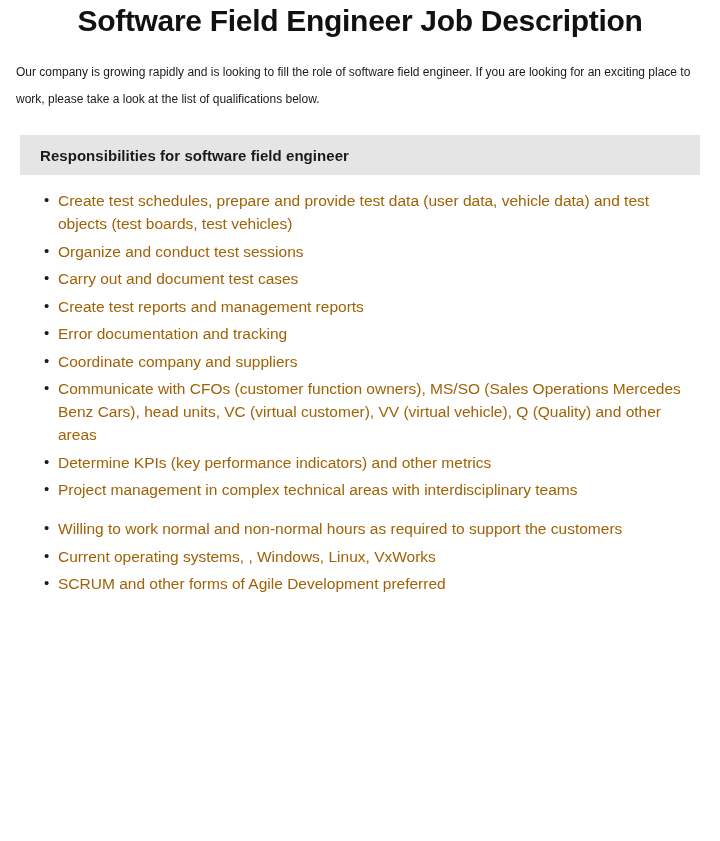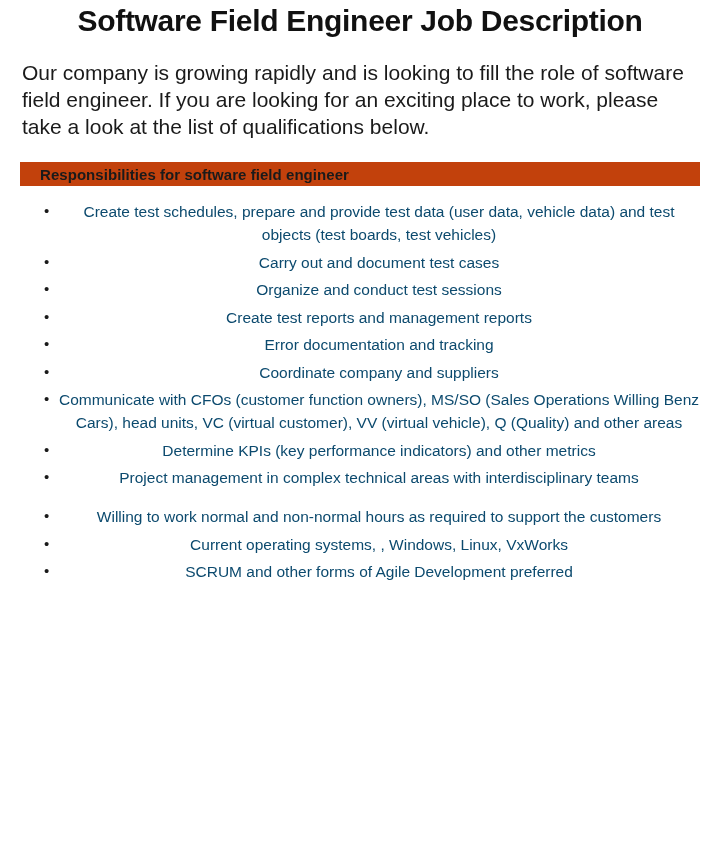--- a/index.html
+++ b/index.html
@@ -24,31 +24,31 @@
     font-size: 30px;
     font-weight: bold;
     text-align: center;
     letter-spacing: -0.3px;
     line-height: 38px;
     margin: 2px 0 10px 0;
     padding: 0 14px;
     color: #111111;
   }
   .intro {
-    margin: 19px 20px 0 22px;
-    font-size: 21px;
+    margin: 19px 20px 0 16px;
+    font-size: 12px;
     line-height: 27px;
     color: #1a1a1a;
     max-width: 680px;
   }
   .section-band {
     margin: 22px 20px 0 20px;
     width: 680px;
-    height: 24px;
-    background: #c2410c;
+    height: 40px;
+    background: #e5e5e5;
     box-sizing: border-box;
     display: flex;
     align-items: center;
   }
   .section-band-title {
     font-size: 15px;
     font-weight: bold;
     color: #1a1a1a;
     padding-left: 20px;
     letter-spacing: 0.05px;
@@ -57,23 +57,22 @@
     list-style: none;
     margin: 14px 20px 0 20px;
     padding: 0;
   }
   ul.bullets li {
     position: relative;
     padding-left: 38px;
     font-size: 15.5px;
     line-height: 23px;
     margin-bottom: 4.5px;
-    color: #0c4a6e;
+    color: #a16207;
     max-width: 655px;
-    text-align: center;
   }
   ul.bullets li::before {
     content: "\2022";
     position: absolute;
     left: 24px;
     top: -1px;
     font-size: 15px;
     line-height: 23px;
     color: #1a1a1a;
   }
@@ -92,26 +91,26 @@
   <h1 class="doc-title">Software Field Engineer Job Description</h1>
 
   <p class="intro">Our company is growing rapidly and is looking to fill the role of software field engineer. If you are looking for an exciting place to work, please take a look at the list of qualifications below.</p>
 
   <div class="section-band">
     <span class="section-band-title">Responsibilities for software field engineer</span>
   </div>
 
   <ul class="bullets responsibilities">
     <li>Create test schedules, prepare and provide test data (user data, vehicle data) and test objects (test boards, test vehicles)</li>
+    <li>Organize and conduct test sessions</li>
     <li>Carry out and document test cases</li>
-    <li>Organize and conduct test sessions</li>
     <li>Create test reports and management reports</li>
     <li>Error documentation and tracking</li>
     <li>Coordinate company and suppliers</li>
-    <li>Communicate with CFOs (customer function owners), MS/SO (Sales Operations Willing Benz Cars), head units, VC (virtual customer), VV (virtual vehicle), Q (Quality) and other areas</li>
+    <li>Communicate with CFOs (customer function owners), MS/SO (Sales Operations Mercedes Benz Cars), head units, VC (virtual customer), VV (virtual vehicle), Q (Quality) and other areas</li>
     <li>Determine KPIs (key performance indicators) and other metrics</li>
     <li>Project management in complex technical areas with interdisciplinary teams</li>
   </ul>
 
 
   <ul class="bullets qualifications">
     <li>Willing to work normal and non-normal hours as required to support the customers</li>
     <li>Current operating systems, , Windows, Linux, VxWorks</li>
     <li>SCRUM and other forms of Agile Development preferred</li>
   </ul>

